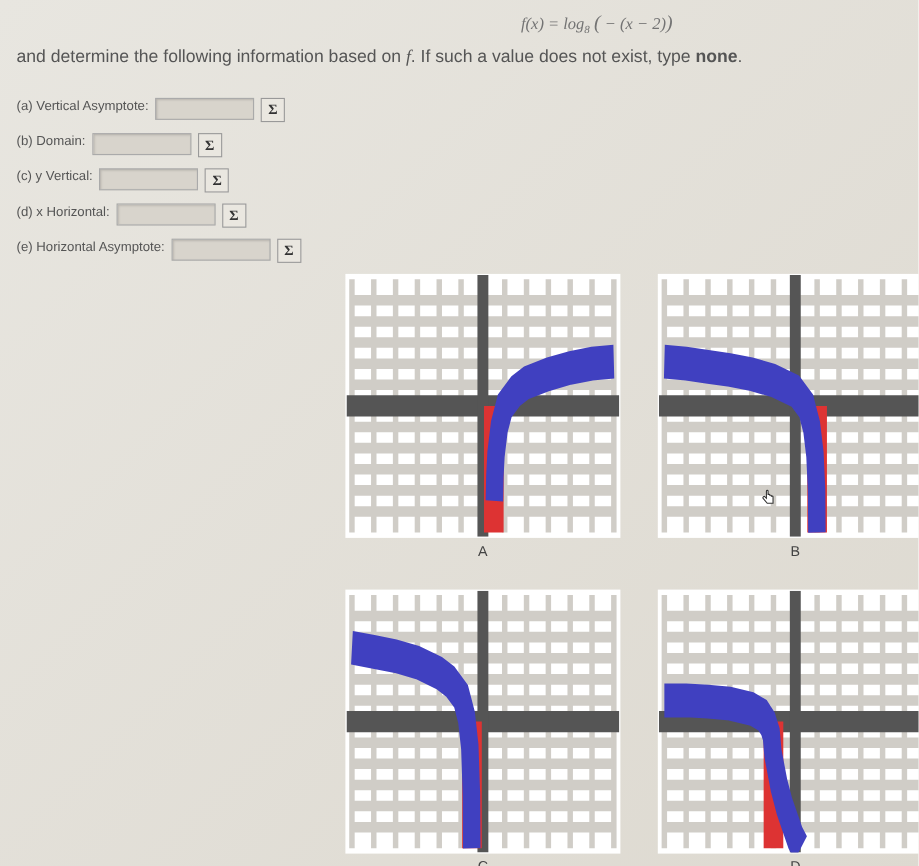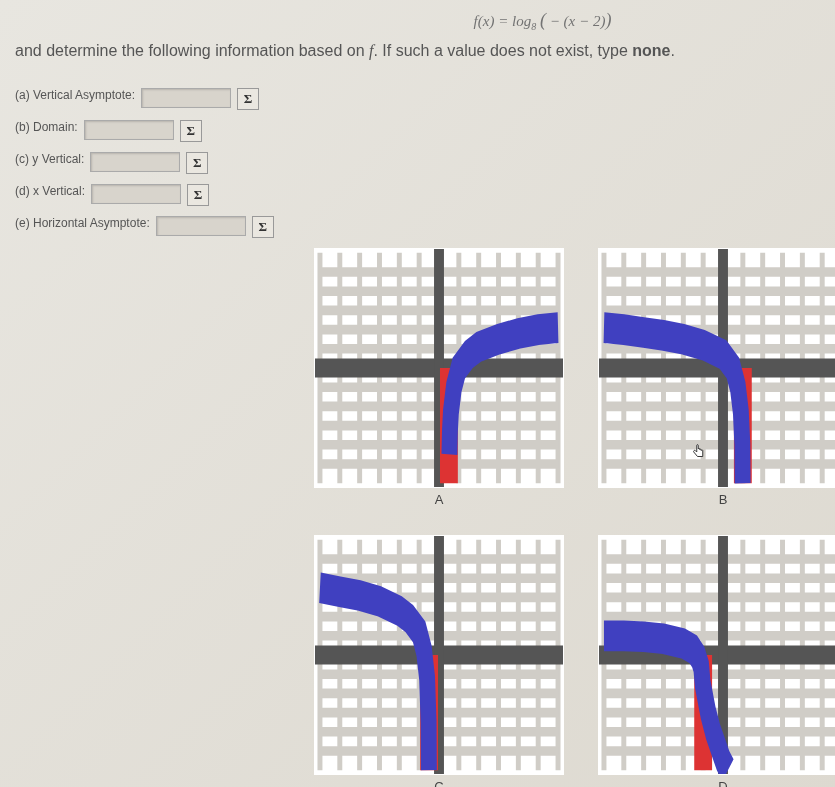--- a/index.html
+++ b/index.html
@@ -110,21 +110,21 @@
   <button class="sigma-btn">Σ</button>
 </div>
 
 <div class="question-row">
   <label>(c) y Vertical:</label>
   <input class="answer-input" value="" style="">
   <button class="sigma-btn">Σ</button>
 </div>
 
 <div class="question-row">
-  <label>(d) x Vertical:</label>
+  <label>(d) x Horizontal:</label>
   <input class="answer-input" value="" style="">
   <button class="sigma-btn">Σ</button>
 </div>
 
 <div class="question-row">
   <label>(e) Horizontal Asymptote:</label>
   <input class="answer-input" value="" style="">
   <button class="sigma-btn">Σ</button>
 </div>
 

